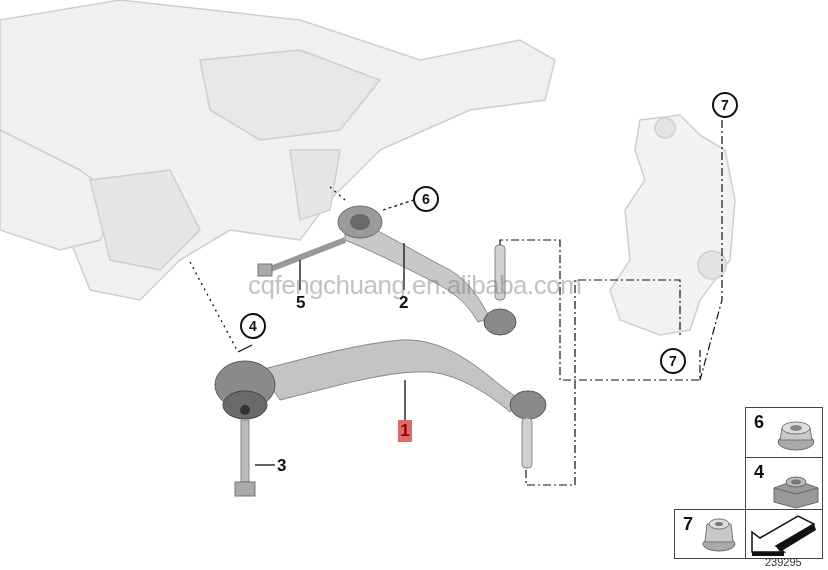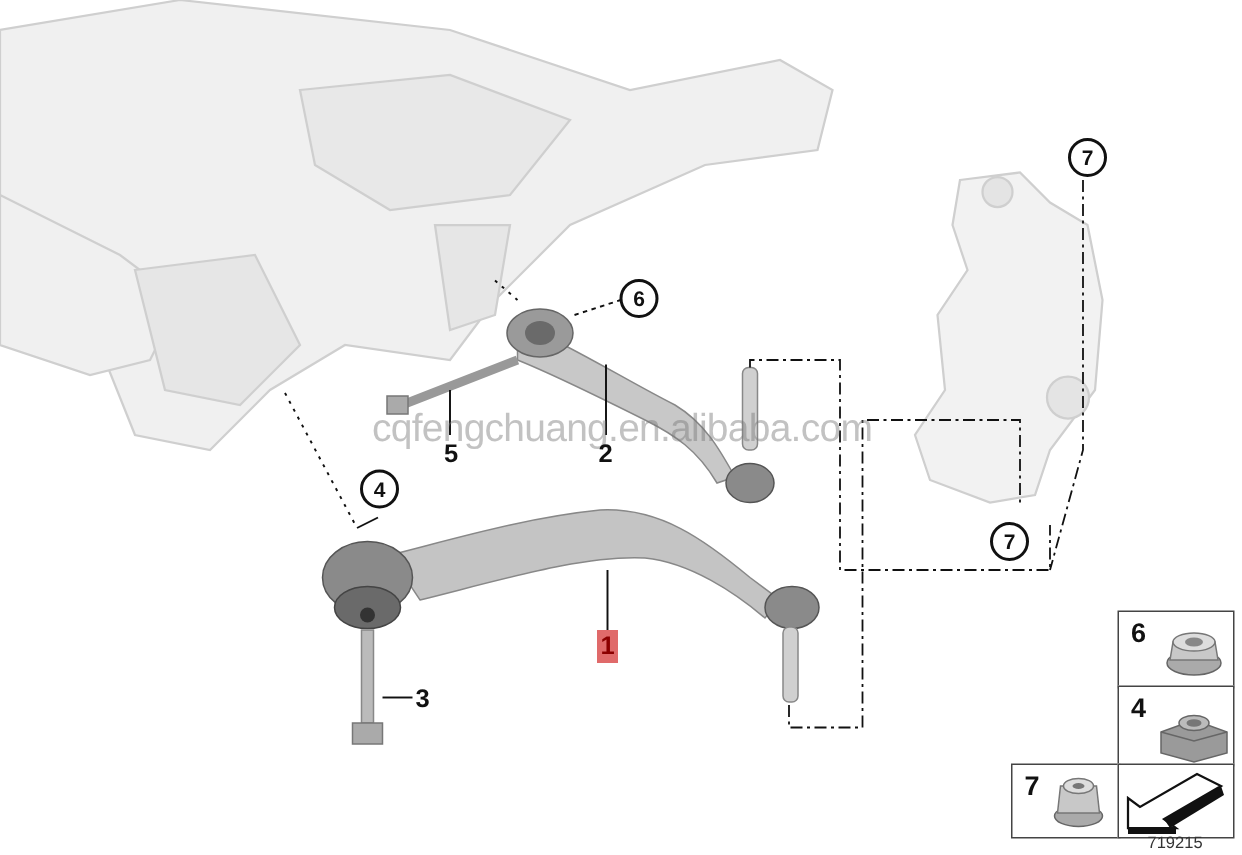--- a/index.html
+++ b/index.html
@@ -115,13 +115,13 @@
   </svg>
 </div>
 <div class="box" style="left:745px;top:509px;width:76px;height:48px;">
   <svg width="76" height="48" style="left:0;top:0;">
     <path d="M6,42 L6,22 L14,28 L52,6 L68,14 L30,36 L38,42 Z" fill="#fff" stroke="#111" stroke-width="1.5"></path>
     <path d="M6,42 L38,42 L38,46 L6,46 Z" fill="#111"></path>
     <path d="M30,36 L68,14 L70,20 L34,42 Z" fill="#111"></path>
   </svg>
 </div>
 
-<div class="ref">719215</div>
+<div class="ref">239295</div>
 
 </body></html>

